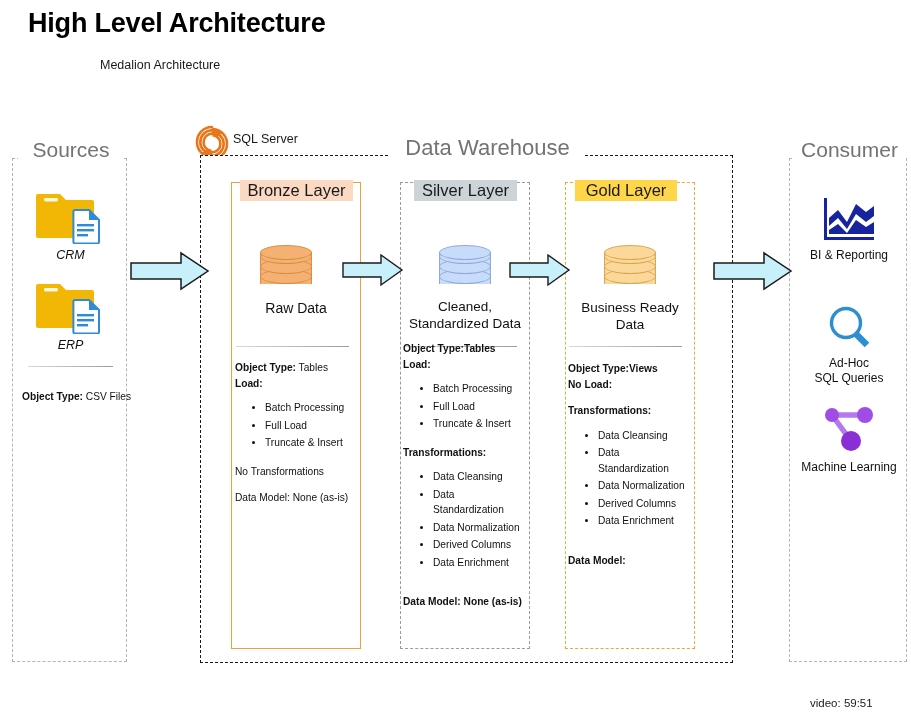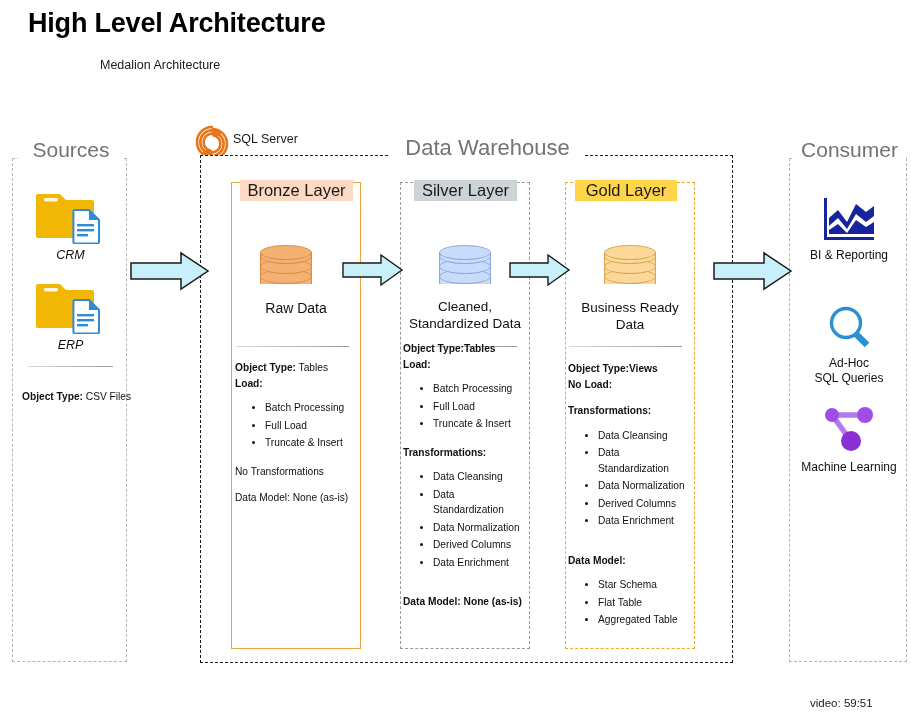--- a/index.html
+++ b/index.html
@@ -308,25 +308,20 @@
   <ul>
     <li>Data Cleansing</li>
     <li>Data Standardization</li>
     <li>Data Normalization</li>
     <li>Derived Columns</li>
     <li>Data Enrichment</li>
   </ul>
   <div class="gap"></div>
   <div class="gap"></div>
   <div><b>Data Model:</b></div>
-  <ul>
-    <li>Star Schema</li>
-    <li>Flat Table</li>
-    <li>Aggregated Table</li>
-  </ul>
 </div>
 
 <div class="abs arrow" style="left:130px; top:251px;">
   <svg width="80" height="40" viewBox="0 0 80 40">
     <path d="M1 12 h50 v-10 l27 18 l-27 18 v-10 h-50 z" fill="#c8f0fa" stroke="#1a1a1a" stroke-width="1.5" stroke-linejoin="miter"></path>
   </svg>
 </div>
 <div class="abs arrow" style="left:342px; top:253px;">
   <svg width="62" height="36" viewBox="0 0 62 36">
     <path d="M1 10 h38 v-8 l21 15 l-21 15 v-8 h-38 z" fill="#c8f0fa" stroke="#1a1a1a" stroke-width="1.4" stroke-linejoin="miter"></path>

